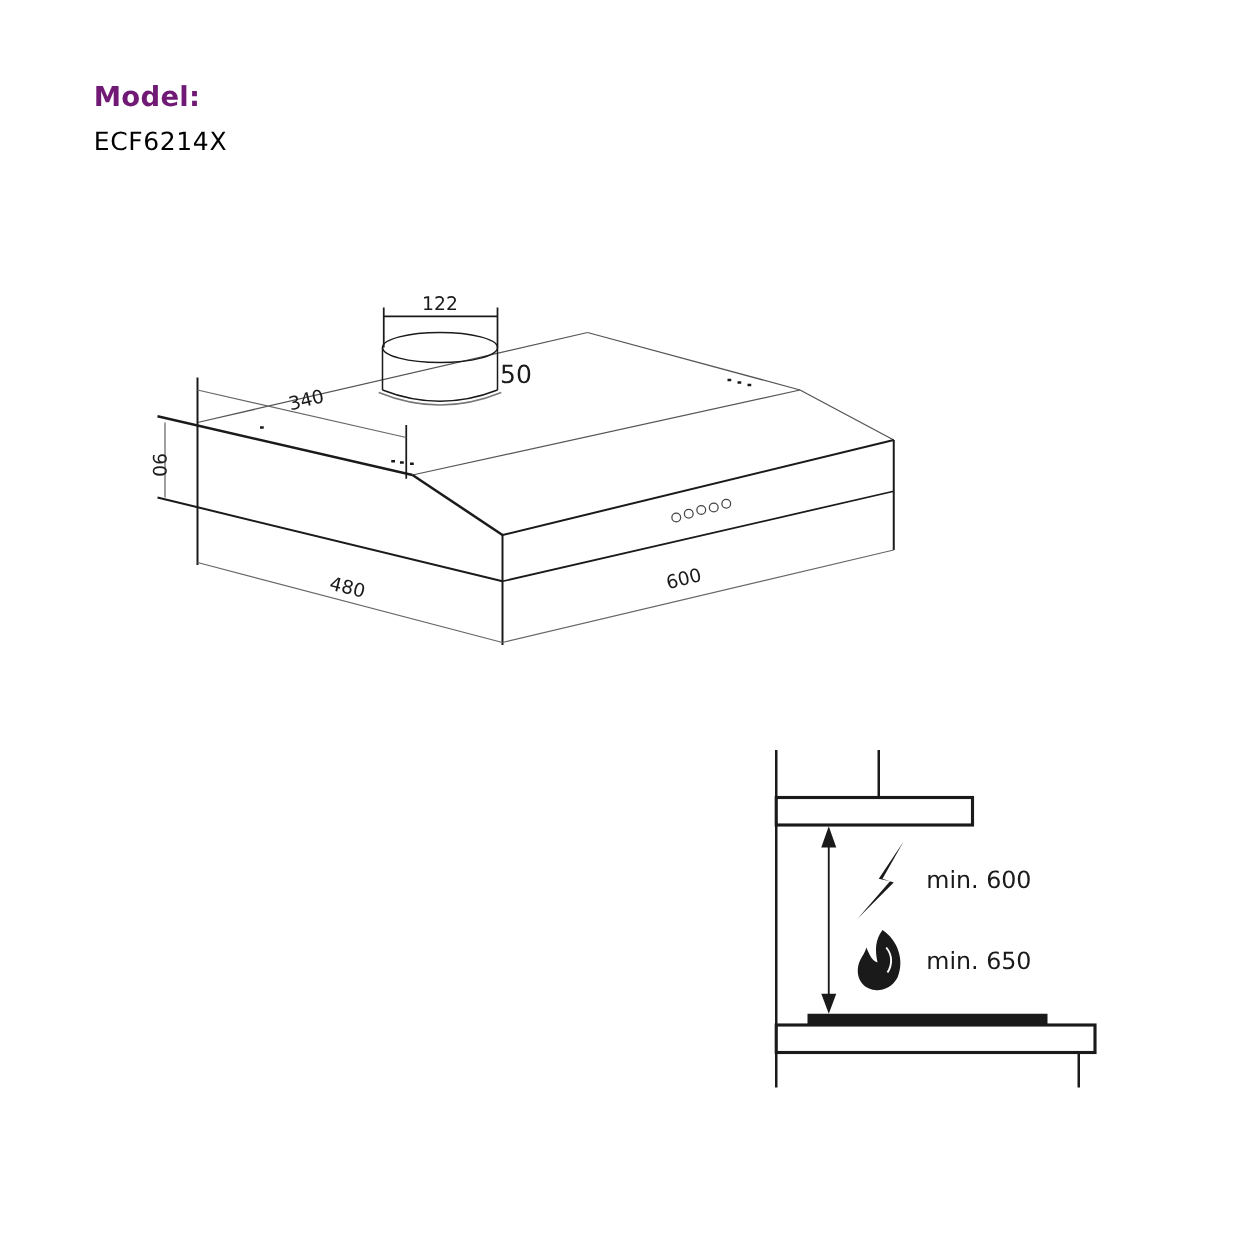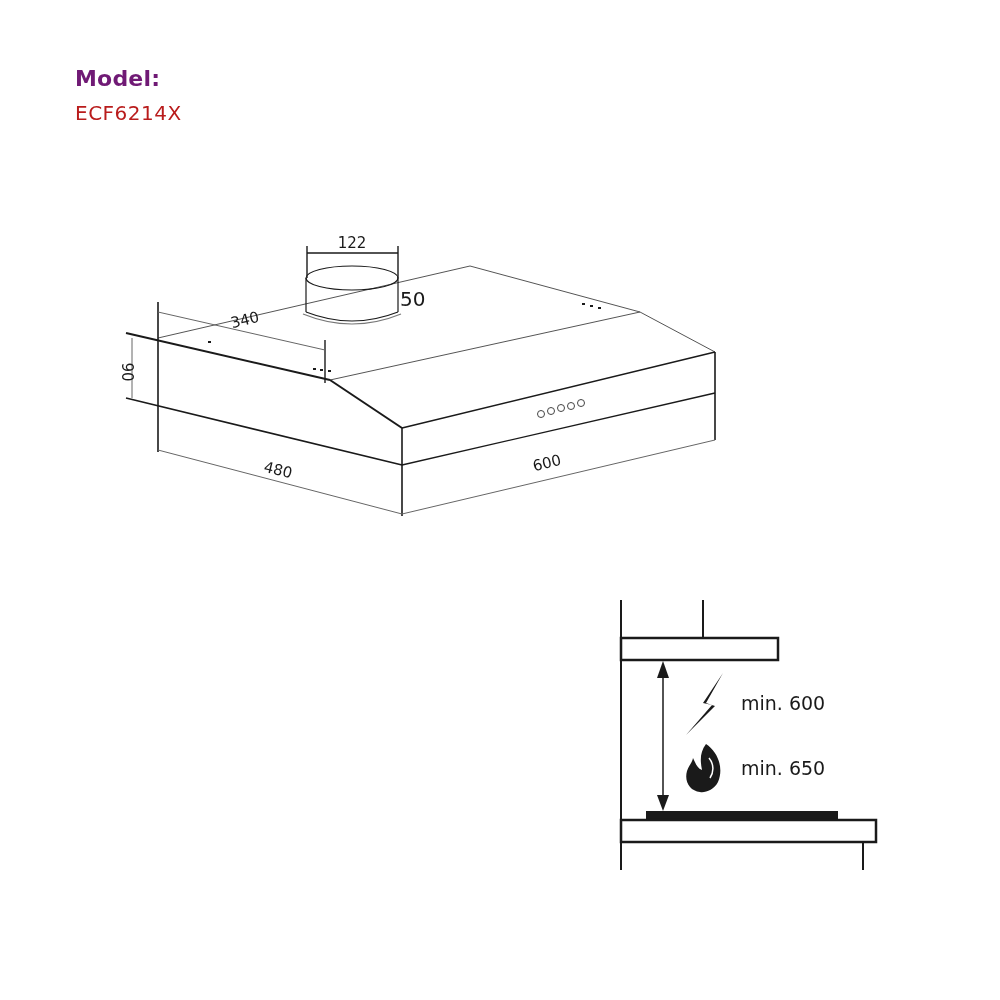--- a/index.html
+++ b/index.html
@@ -1,18 +1,18 @@
 <!DOCTYPE html>
 <html><head>
 <meta charset="utf-8">
 <style>
   html, body { margin:0; padding:0; background:#ffffff; }
   body { width:1000px; height:1000px; position:relative; overflow:hidden; font-family:"DejaVu Sans", sans-serif; }
   .model-label { position:absolute; left:75px; top:66px; font-family:"DejaVu Sans", sans-serif; font-weight:bold; font-size:22px; color:#701a75; letter-spacing:0.2px; }
-  .model-value { position:absolute; left:75px; top:101px; font-family:"DejaVu Sans", sans-serif; font-size:20px; color:#b91c1c; letter-spacing:0.5px; }
+  .model-value { position:absolute; left:75px; top:101px; font-family:"DejaVu Sans", sans-serif; font-size:20px; color:#000000; letter-spacing:0.5px; }
   svg { position:absolute; left:0; top:0; }
   .dim-text { font-family:"DejaVu Sans", sans-serif; font-size:15px; fill:#1a1a1a; }
   .big-dim { font-family:"DejaVu Sans", sans-serif; font-size:20px; fill:#1a1a1a; }
   .min-text { font-family:"DejaVu Sans", sans-serif; font-size:19px; fill:#1a1a1a; }
 </style>
 </head>
 <body>
 
 <div class="model-label">Model:</div>
 <div class="model-value">ECF6214X</div>

